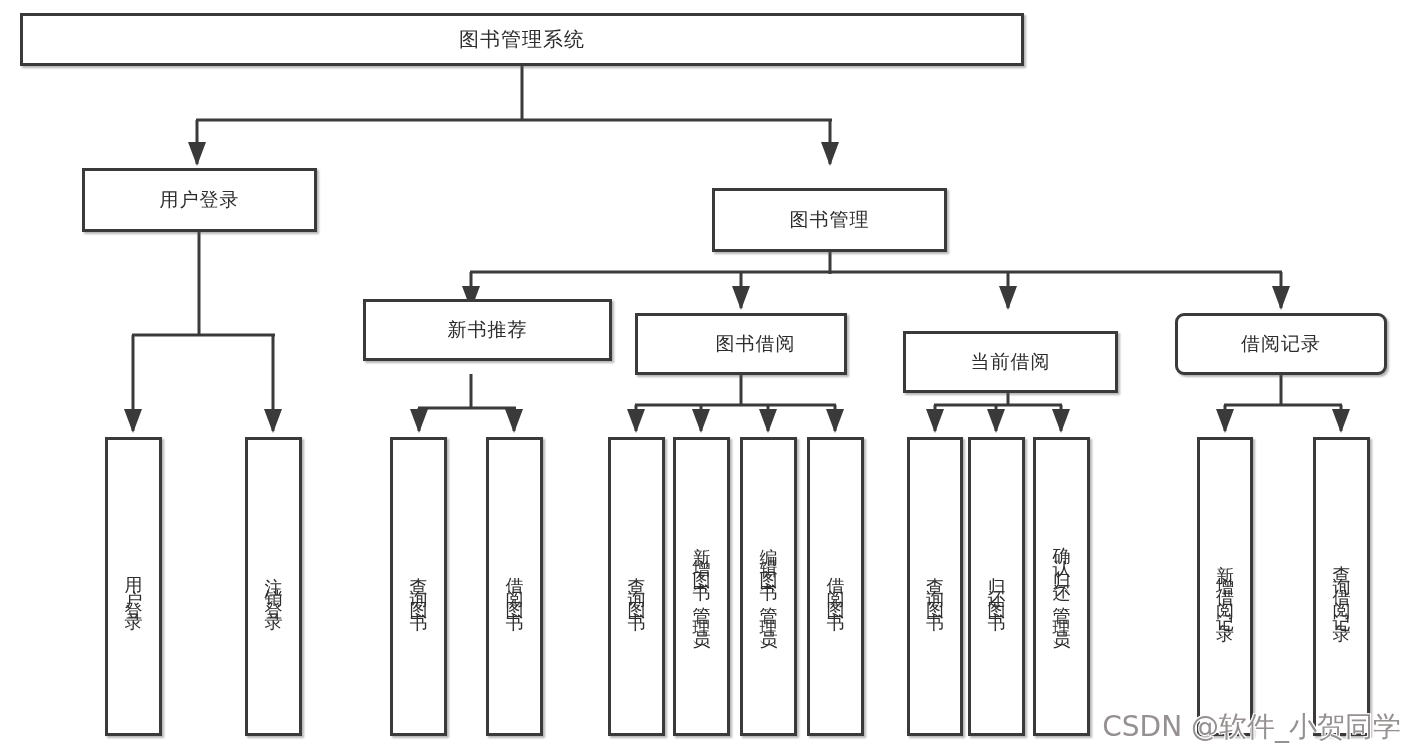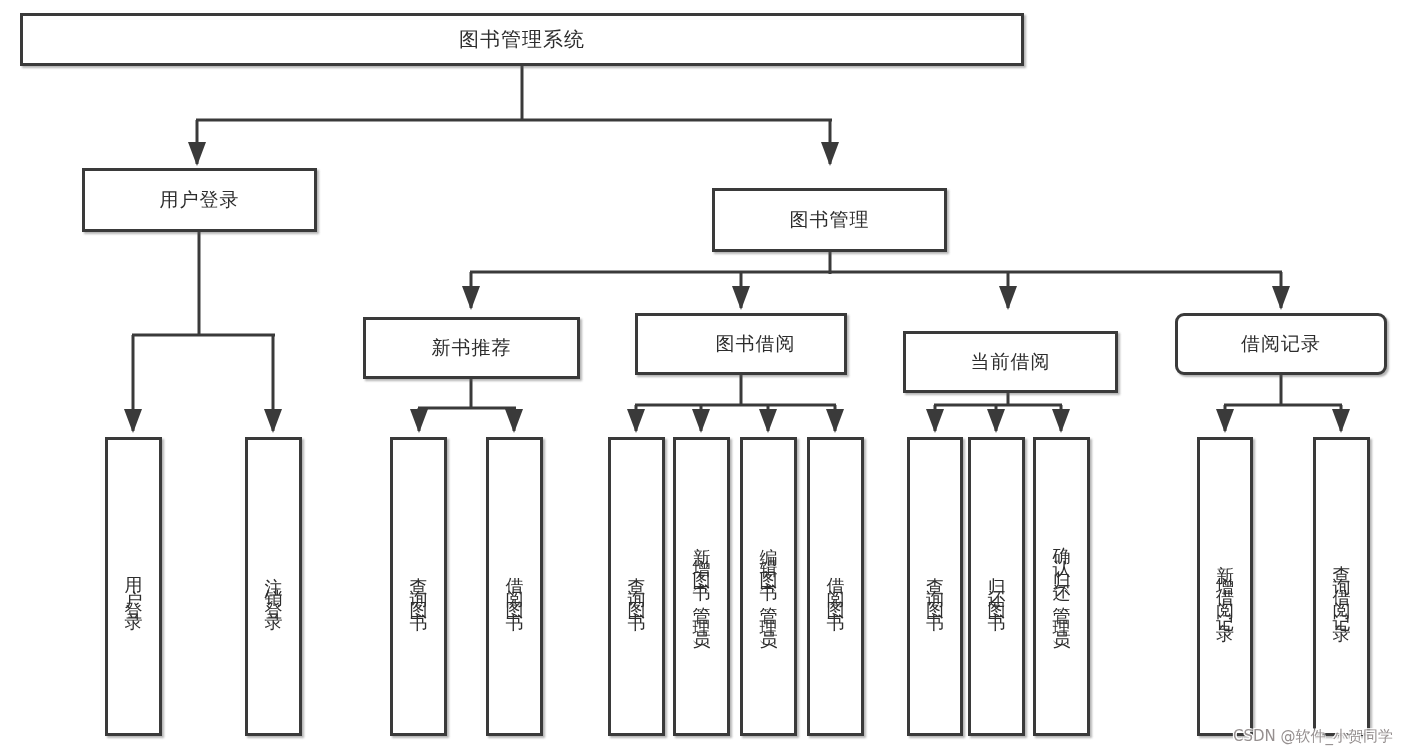--- a/index.html
+++ b/index.html
@@ -51,24 +51,24 @@
     writing-mode: vertical-rl;
     text-orientation: mixed;
     font-size: 18px;
     line-height: 1;
     letter-spacing: 12px;
     color: #2d2d2d;
     white-space: nowrap;
   }
   #watermark {
     position: absolute;
-    right: 12px;
+    right: 4px;
     bottom: 1px;
     z-index: 3;
-    font-size: 15px;
+    font-size: 28px;
     color: #969090;
     text-shadow: -1px -1px 0 #ffffff, 1px -1px 0 #ffffff,
                  -1px 1px 0 #ffffff, 1px 1px 0 #ffffff;
     white-space: nowrap;
   }
 </style>
 </head>
 <body>
 
 <div id="canvas">
@@ -124,21 +124,21 @@
     <span class="label">图书管理系统</span>
   </div>
 
   <div class="box" style="left:82px; top:168px; width:235px; height:64px;">
     <span class="label">用户登录</span>
   </div>
   <div class="box" style="left:712px; top:168px; width:235px; height:64px;margin-top:20px;">
     <span class="label">图书管理</span>
   </div>
 
-  <div class="box" style="left:363px; top:317px; width:217px; height:62px;text-align:center;">
+  <div class="box" style="left:363px; top:299px; width:249px; height:62px;text-align:center;">
     <span class="label">新书推荐</span>
   </div>
   <div class="box" style="left:635px; top:313px; width:212px; height:62px;padding-left:29px;">
     <span class="label">图书借阅</span>
   </div>
   <div class="box" style="left:903px; top:331px; width:215px; height:62px;">
     <span class="label">当前借阅</span>
   </div>
   <div class="box" style="left:1175px; top:313px; width:212px; height:62px;border-radius:9px;">
     <span class="label">借阅记录</span>

